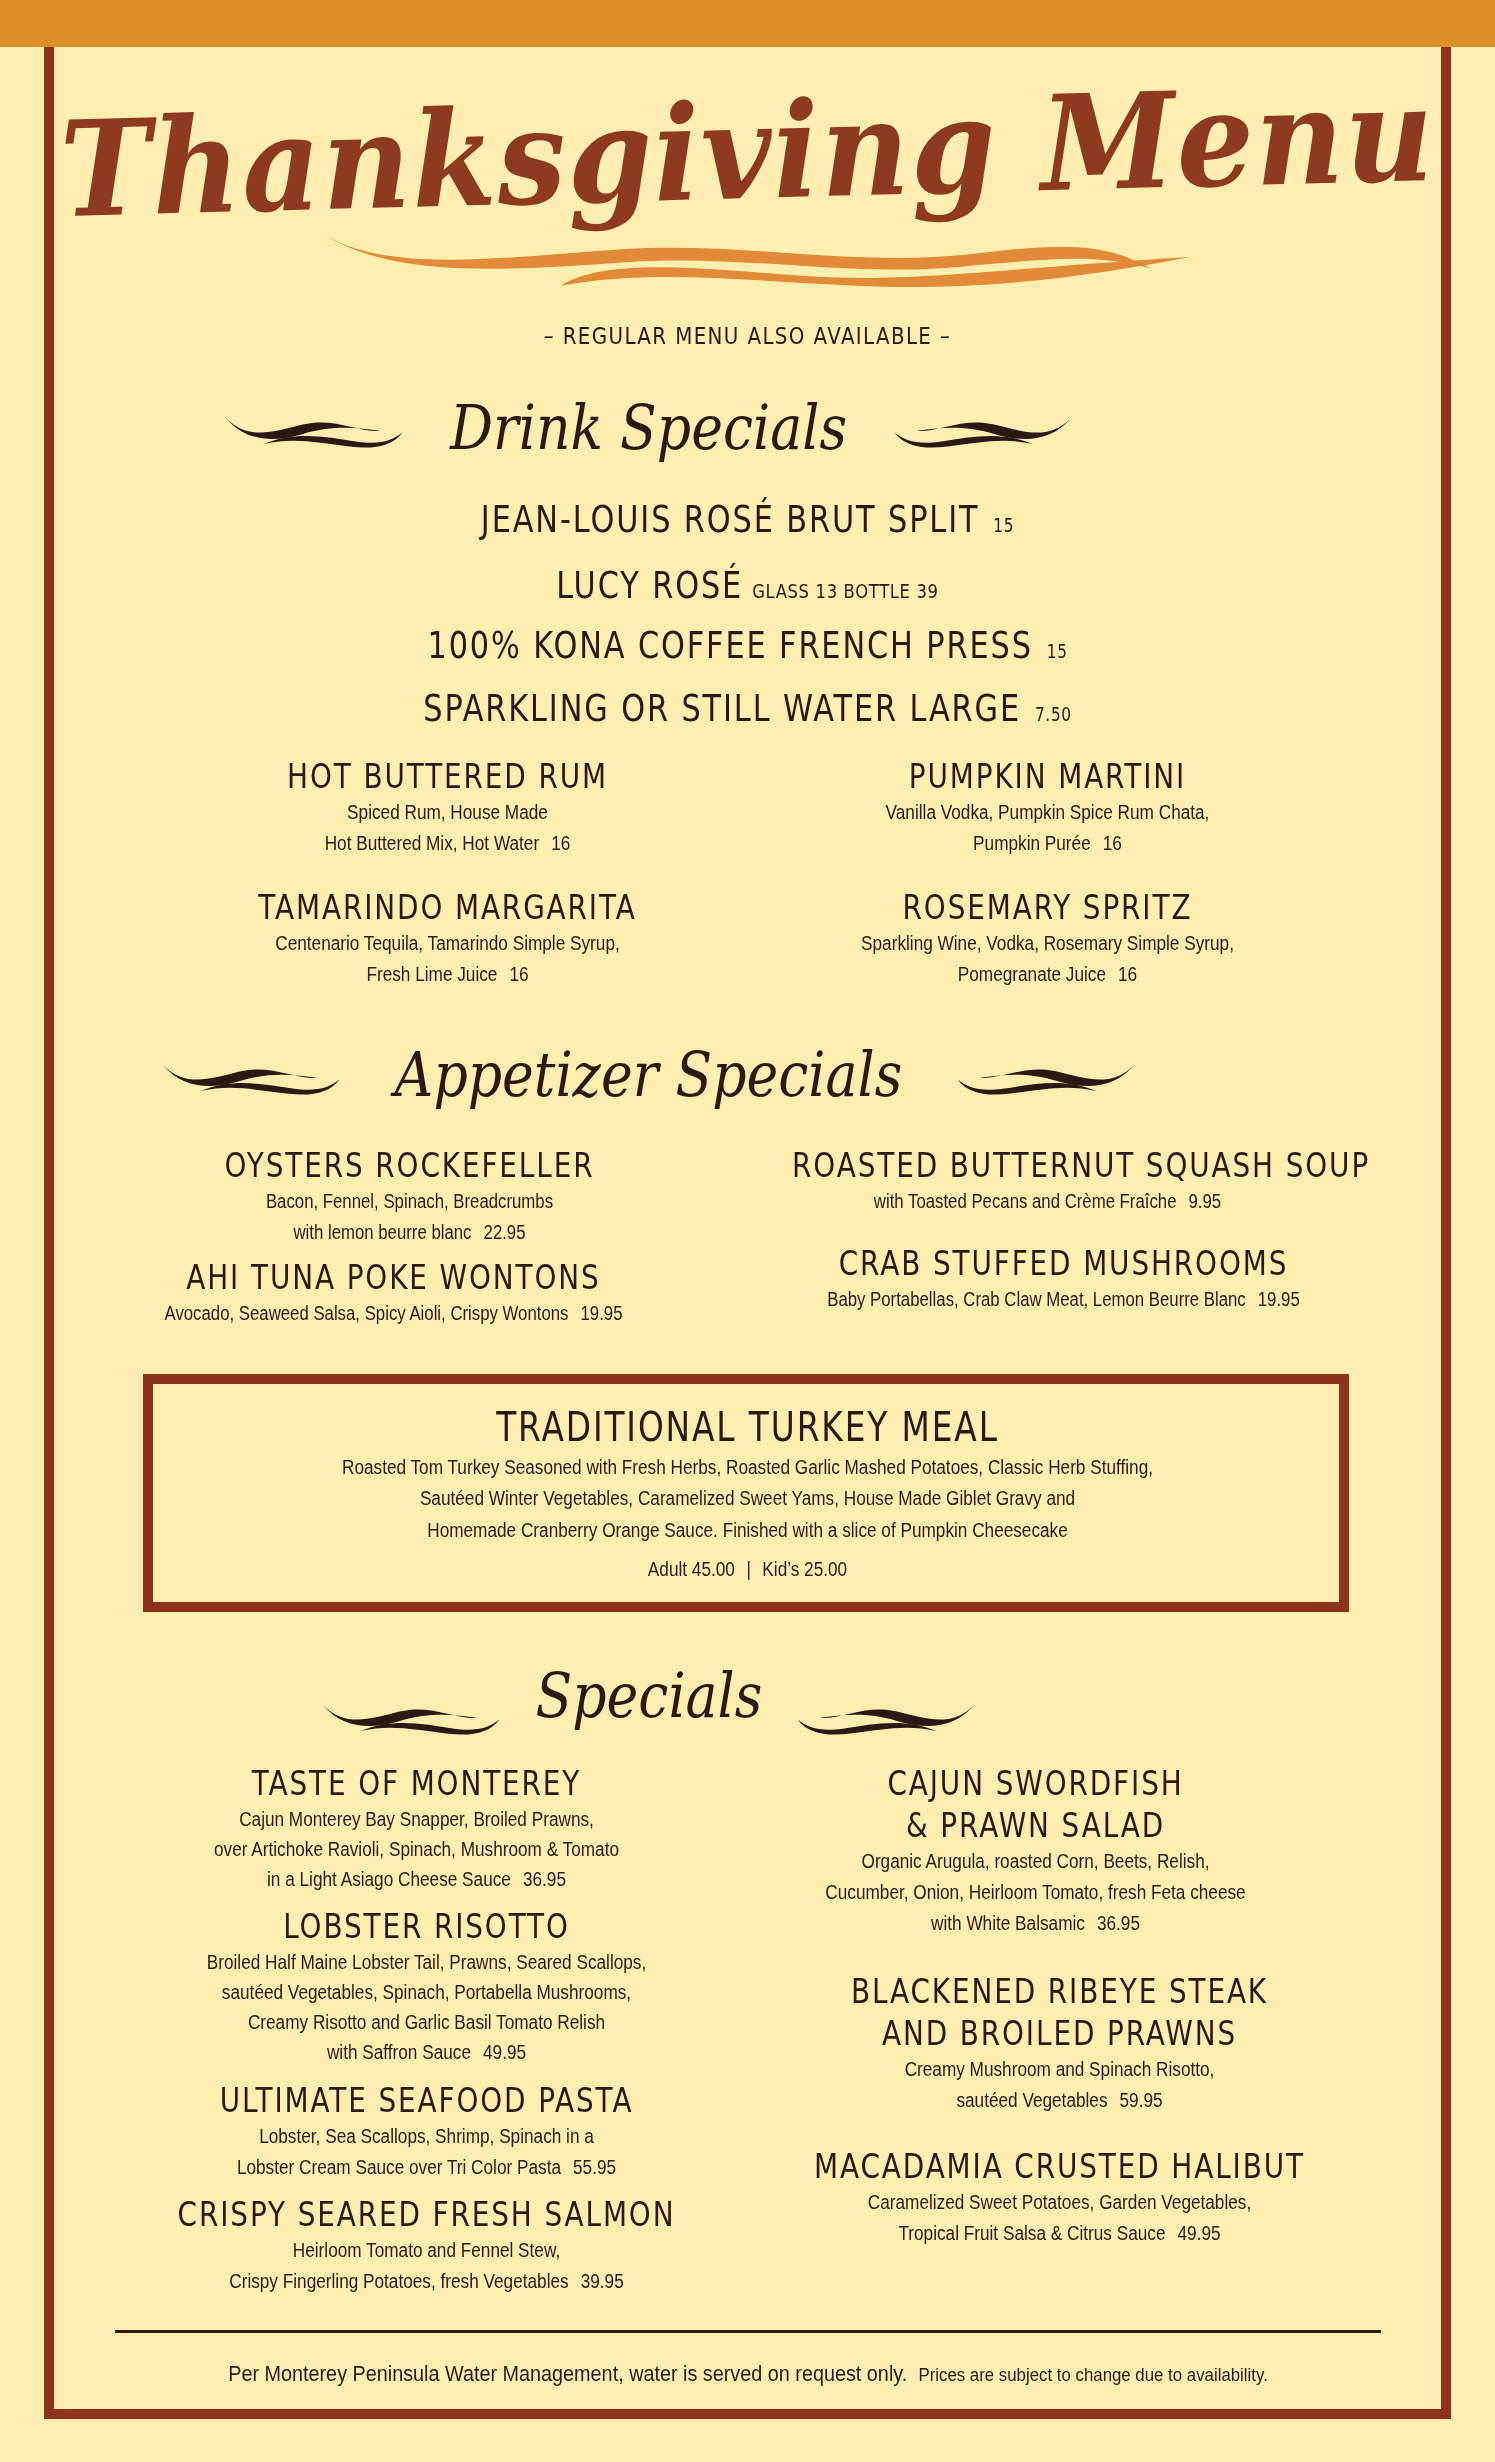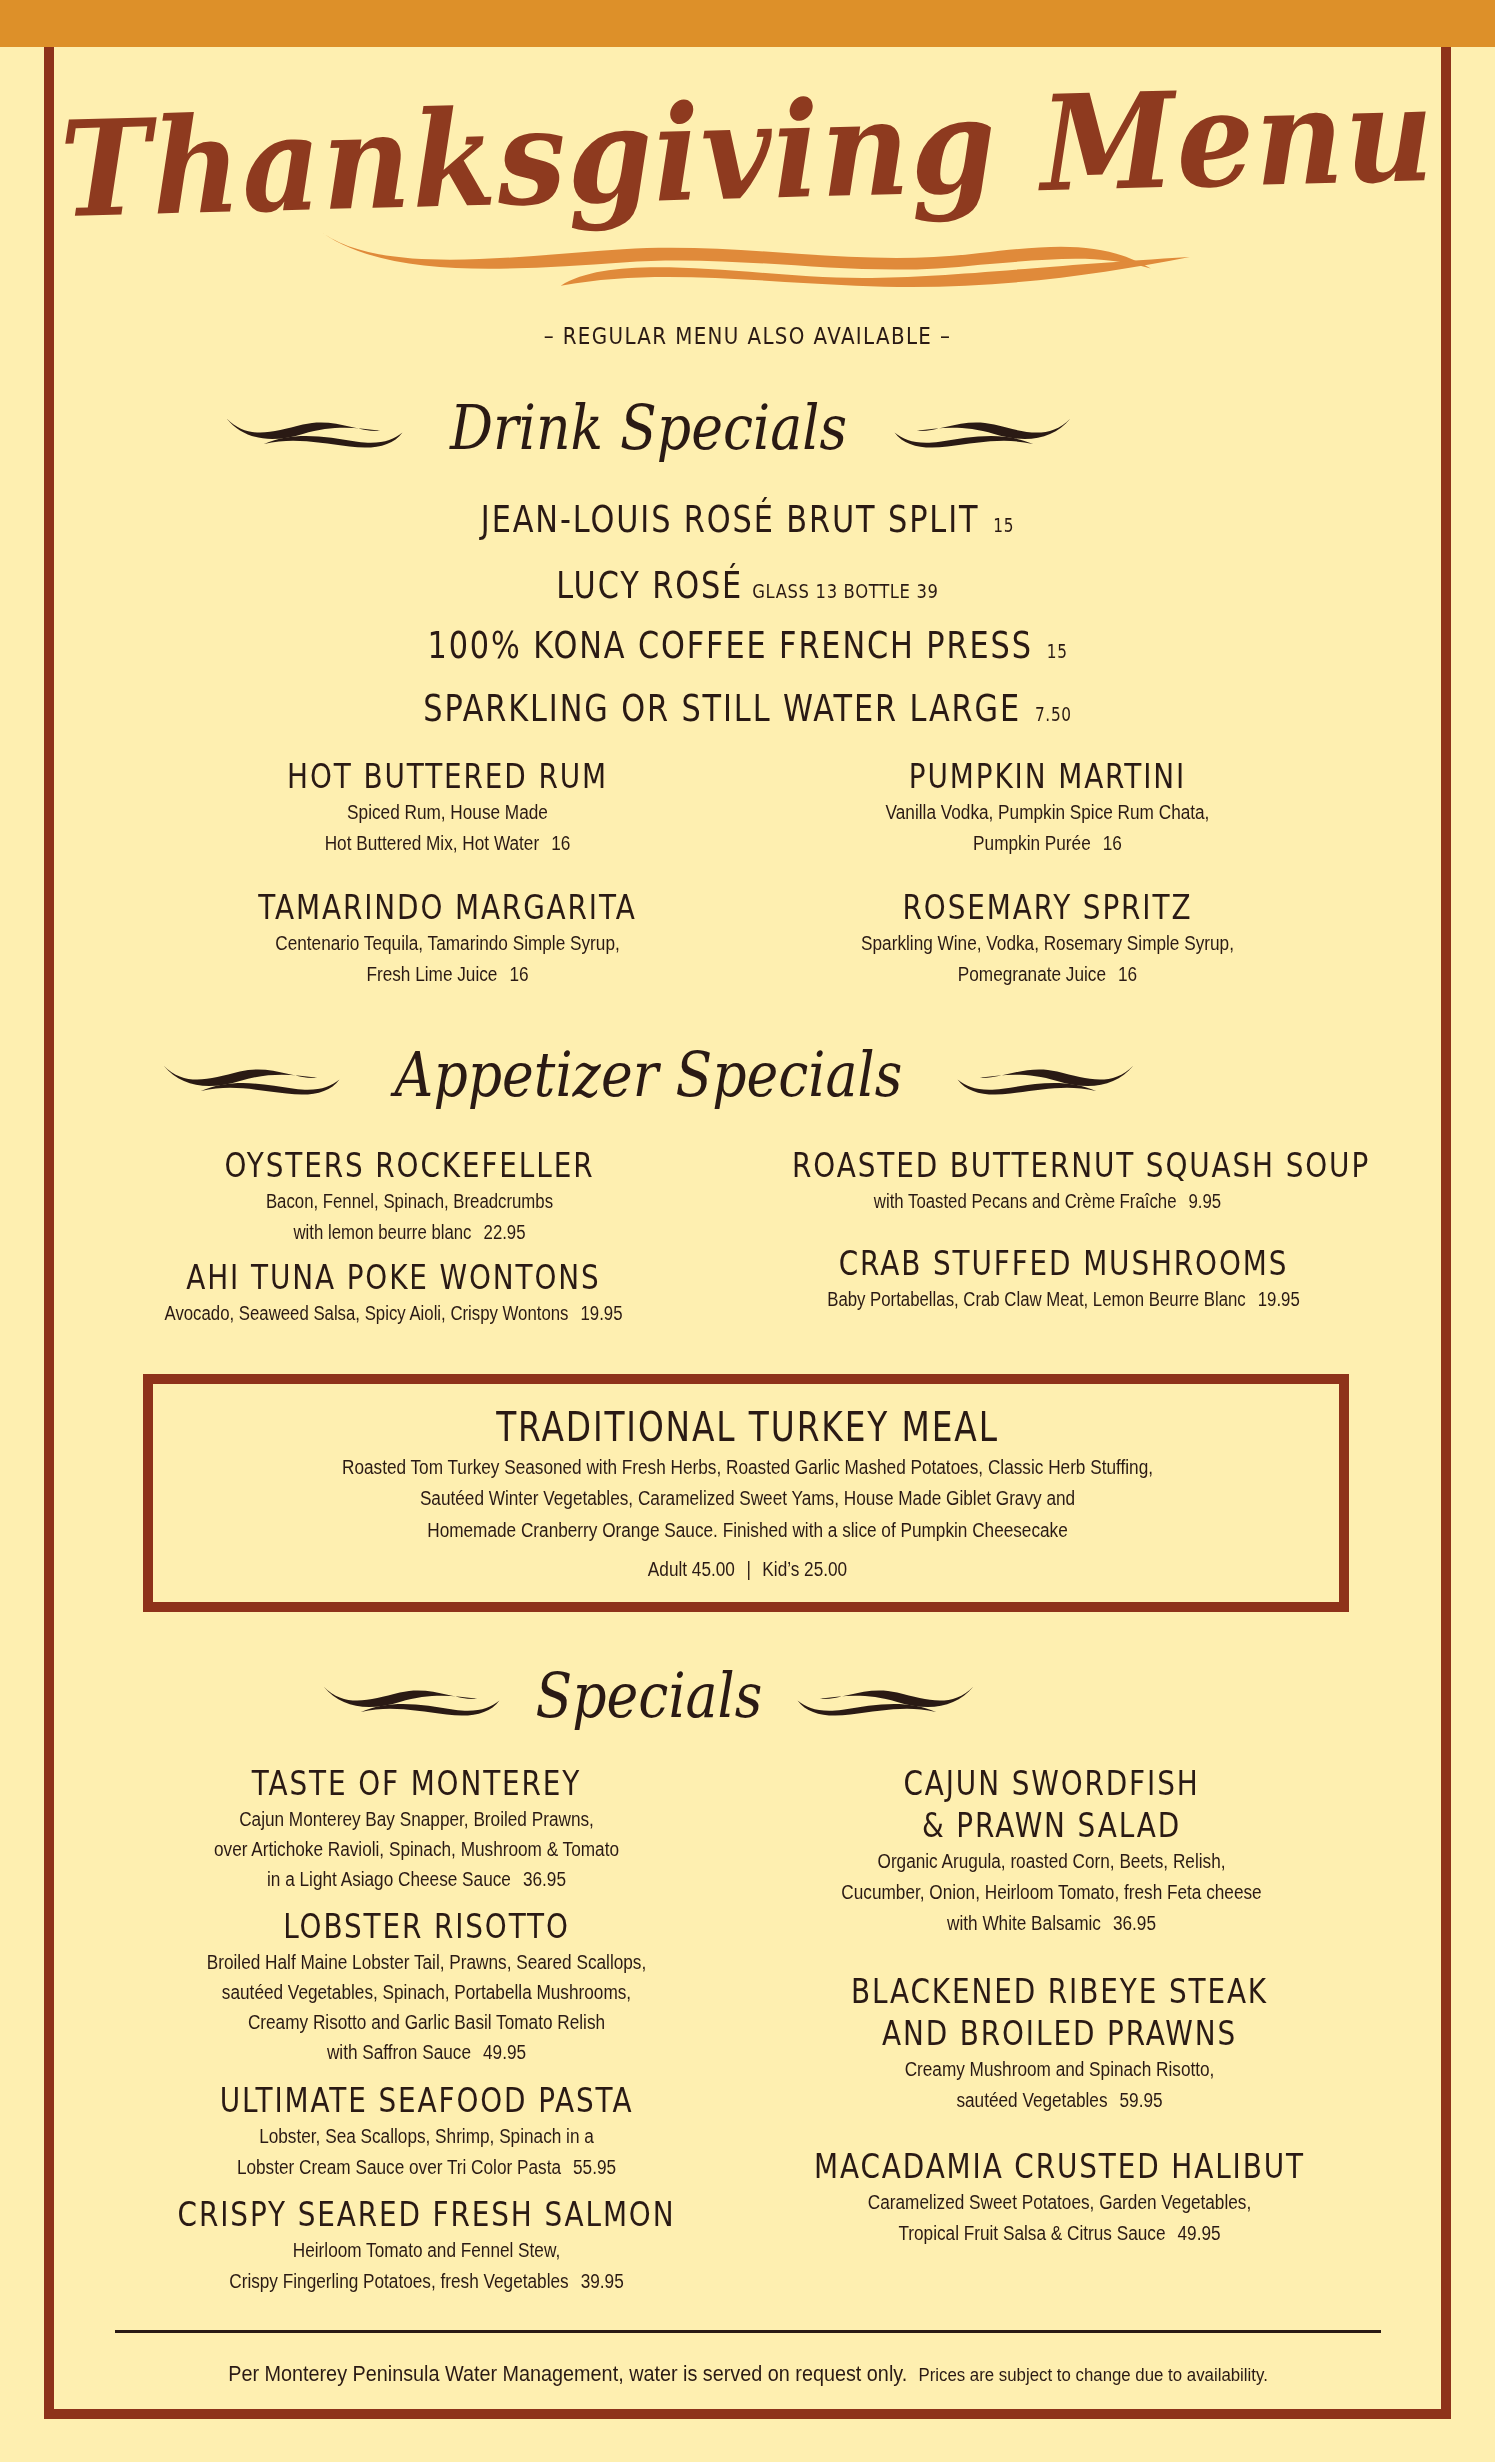--- a/index.html
+++ b/index.html
@@ -152,21 +152,21 @@
 <div class="c item-name big" style="top:1406px; font-size:40px;">TRADITIONAL TURKEY MEAL</div>
 <div class="c desc" style="top:1452px;">Roasted Tom Turkey Seasoned with Fresh Herbs, Roasted Garlic Mashed Potatoes, Classic Herb Stuffing,</div>
 <div class="c desc" style="top:1483px;">Sautéed Winter Vegetables, Caramelized Sweet Yams, House Made Giblet Gravy and</div>
 <div class="c desc" style="top:1515px;">Homemade Cranberry Orange Sauce. Finished with a slice of Pumpkin Cheesecake</div>
 <div class="c desc" style="top:1554px;">
   <span>Adult 45.00</span>
   <span style="margin:0 7.8px;">|</span>
   <span>Kid’s 25.00</span>
 </div>
 
-<div class="sec-head" style="top:1657px;">
+<div class="sec-head" style="top:1657px;align-items:flex-end;">
   <svg class="flourish" viewBox="0 0 230 50">
     <path d="M2 12 C 30 40, 60 30, 100 20 C 140 10, 170 30, 200 28 C 170 24, 140 20, 100 32 C 60 44, 25 40, 2 12 Z" fill="#2a1a14"></path>
     <path d="M50 45 C 90 28, 130 36, 170 42 C 200 46, 215 40, 228 30 C 215 48, 190 52, 160 48 C 120 44, 90 36, 50 45 Z" fill="#2a1a14"></path>
   </svg>
   <span class="script">Specials</span>
   <svg class="flourish" viewBox="0 0 230 50" style="transform:scaleX(-1)">
     <path d="M2 12 C 30 40, 60 30, 100 20 C 140 10, 170 30, 200 28 C 170 24, 140 20, 100 32 C 60 44, 25 40, 2 12 Z" fill="#2a1a14"></path>
     <path d="M50 45 C 90 28, 130 36, 170 42 C 200 46, 215 40, 228 30 C 215 48, 190 52, 160 48 C 120 44, 90 36, 50 45 Z" fill="#2a1a14"></path>
   </svg>
 </div>
@@ -188,21 +188,21 @@
   <div class="item-name">ULTIMATE SEAFOOD PASTA</div>
   <div class="desc">Lobster, Sea Scallops, Shrimp, Spinach in a</div>
   <div class="desc"><span>Lobster Cream Sauce over Tri Color Pasta</span><span class="price">55.95</span></div>
 </div>
 <div class="col-l" style="left:115px; width:623px; top:2193px;">
   <div class="item-name">CRISPY SEARED FRESH SALMON</div>
   <div class="desc">Heirloom Tomato and Fennel Stew,</div>
   <div class="desc"><span>Crispy Fingerling Potatoes, fresh Vegetables</span><span class="price">39.95</span></div>
 </div>
 
-<div class="col-l" style="left:740px; width:623px; top:1762px;text-align:center;">
+<div class="col-l" style="left:724px; width:623px; top:1762px;text-align:center;">
   <div class="item-name">CAJUN SWORDFISH</div>
   <div class="item-name">&amp; PRAWN SALAD</div>
   <div class="desc">Organic Arugula, roasted Corn, Beets, Relish,</div>
   <div class="desc">Cucumber, Onion, Heirloom Tomato, fresh Feta cheese</div>
   <div class="desc"><span>with White Balsamic</span><span class="price">36.95</span></div>
 </div>
 <div class="col-l" style="left:748px; width:623px; top:1970px;">
   <div class="item-name">BLACKENED RIBEYE STEAK</div>
   <div class="item-name">AND BROILED PRAWNS</div>
   <div class="desc">Creamy Mushroom and Spinach Risotto,</div>

